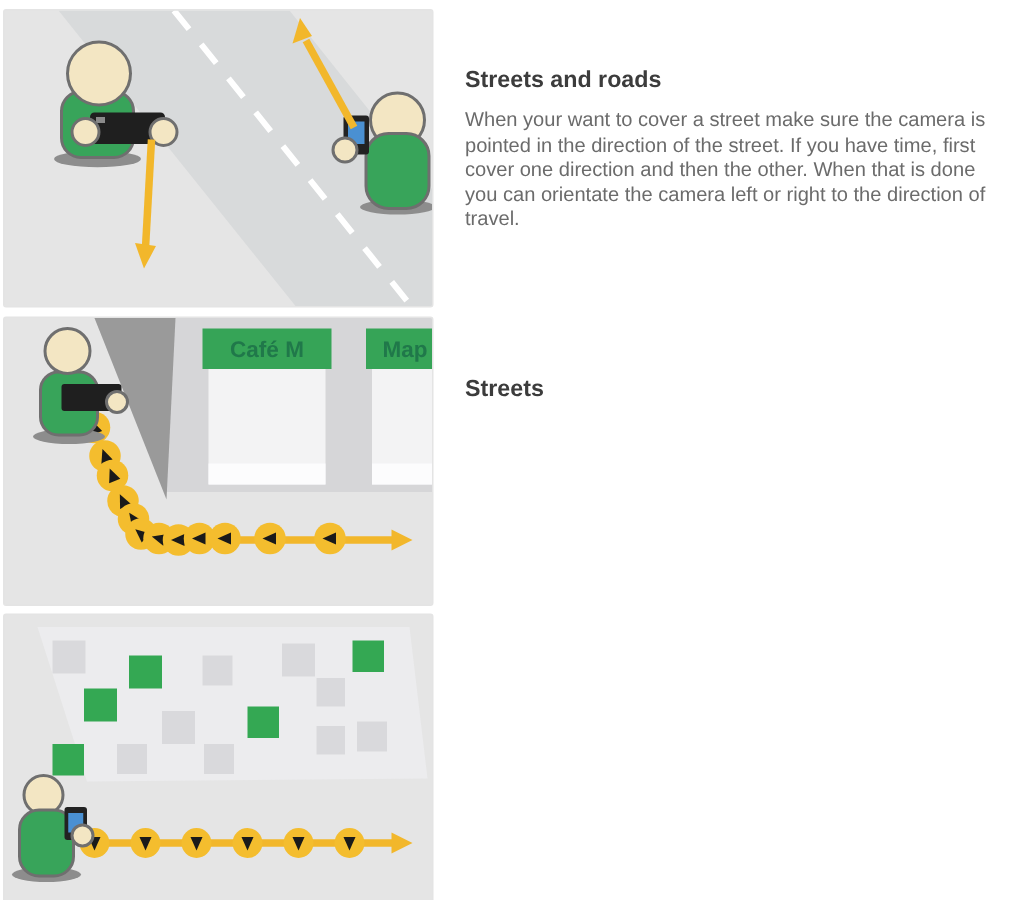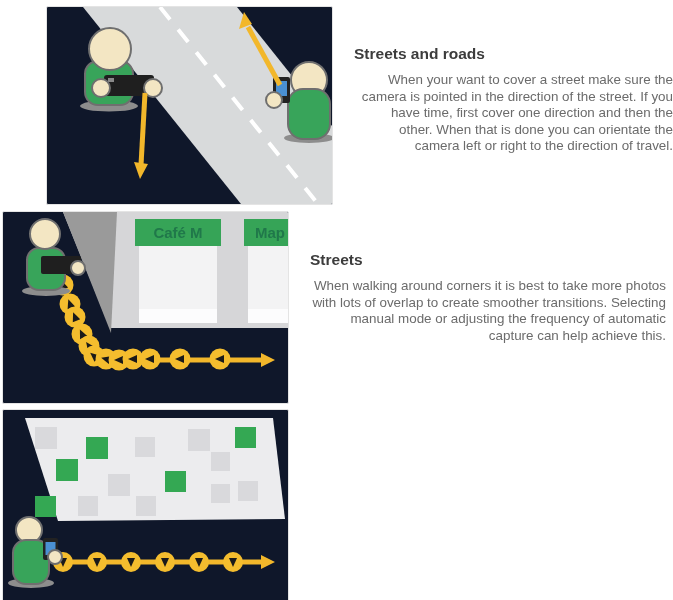--- a/index.html
+++ b/index.html
@@ -3,38 +3,38 @@
 <meta charset="utf-8">
 <style>
   html,body{margin:0;padding:0;background:#ffffff;}
   body{
     font-family:"Liberation Sans","DejaVu Sans",sans-serif;
     width:673px;height:600px;overflow:hidden;
     color:#6b6b6b;
   }
   .page{padding:6px 0 0 2px;}
   .row{display:flex;align-items:flex-start;}
-  .row.r1{margin-bottom:6px;margin-left:44px;}
+  .row.r1{margin-bottom:6px;}
   .row.r2{margin-bottom:5px;}
   .panel{
     width:285px;flex:0 0 285px;
     border:1px solid #e4e4e4;border-radius:2px;
-    background:#0f172a;overflow:hidden;
+    background:#e5e5e5;overflow:hidden;
   }
   .panel svg{display:block;}
   .textcol{margin-left:21px;width:356px;}
   .r1 .textcol{padding-top:38px;}
   .r2 .textcol{padding-top:39px;}
   .r3 .textcol{padding-top:43px;}
   h2.sec-title{
     margin:0 0 9px 0;
     font-size:15.5px;line-height:19px;font-weight:bold;color:#3c3c3c;
   }
   p.sec-body{
-    margin:0;font-size:13.4px;line-height:16.6px;color:#6b6b6b;text-align:right;
+    margin:0;font-size:13.4px;line-height:16.6px;color:#6b6b6b;
   }
   
   .f-green{fill:var(--figure_green);}
   .f-head{fill:var(--skin_beige);}
   .s-outline{stroke:var(--outline_gray);stroke-width:2px;}
   .f-road{fill:var(--road_gray);}
   .f-wall{fill:var(--corner_wall_gray);}
   .f-band{fill:var(--building_gray);}
   .f-window{fill:var(--window_gray);}
   .f-strip{fill:#fcfcfd;}
@@ -160,21 +160,20 @@
           <ellipse class="f-base" cx="43" cy="79" rx="24" ry="5"></ellipse>
           <rect class="f-green s-outline" x="24" y="36" width="38" height="42" rx="12"></rect>
           <circle class="f-head s-outline" cx="42" cy="22" r="15"></circle>
           <rect class="f-black" x="38" y="44" width="40" height="18" rx="2"></rect>
           <circle class="f-head s-outline" cx="75" cy="56" r="7"></circle>
         </g>
       </svg>
     </div>
     <div class="textcol">
       <h2 class="sec-title">Streets</h2>
-      <p class="sec-body">When walking around corners it is best to take more photos with lots of overlap to create smoother transitions. Selecting manual mode or adjusting the frequency of automatic capture can help achieve this.</p>
     </div>
   </div>
 
   <div class="row r3">
     <div class="panel">
       <svg width="285" height="191" viewBox="0 0 285 191">
 
         <polygon class="f-facade" points="22,8 270,8 282,109 55,111"></polygon>
 
         <g>

